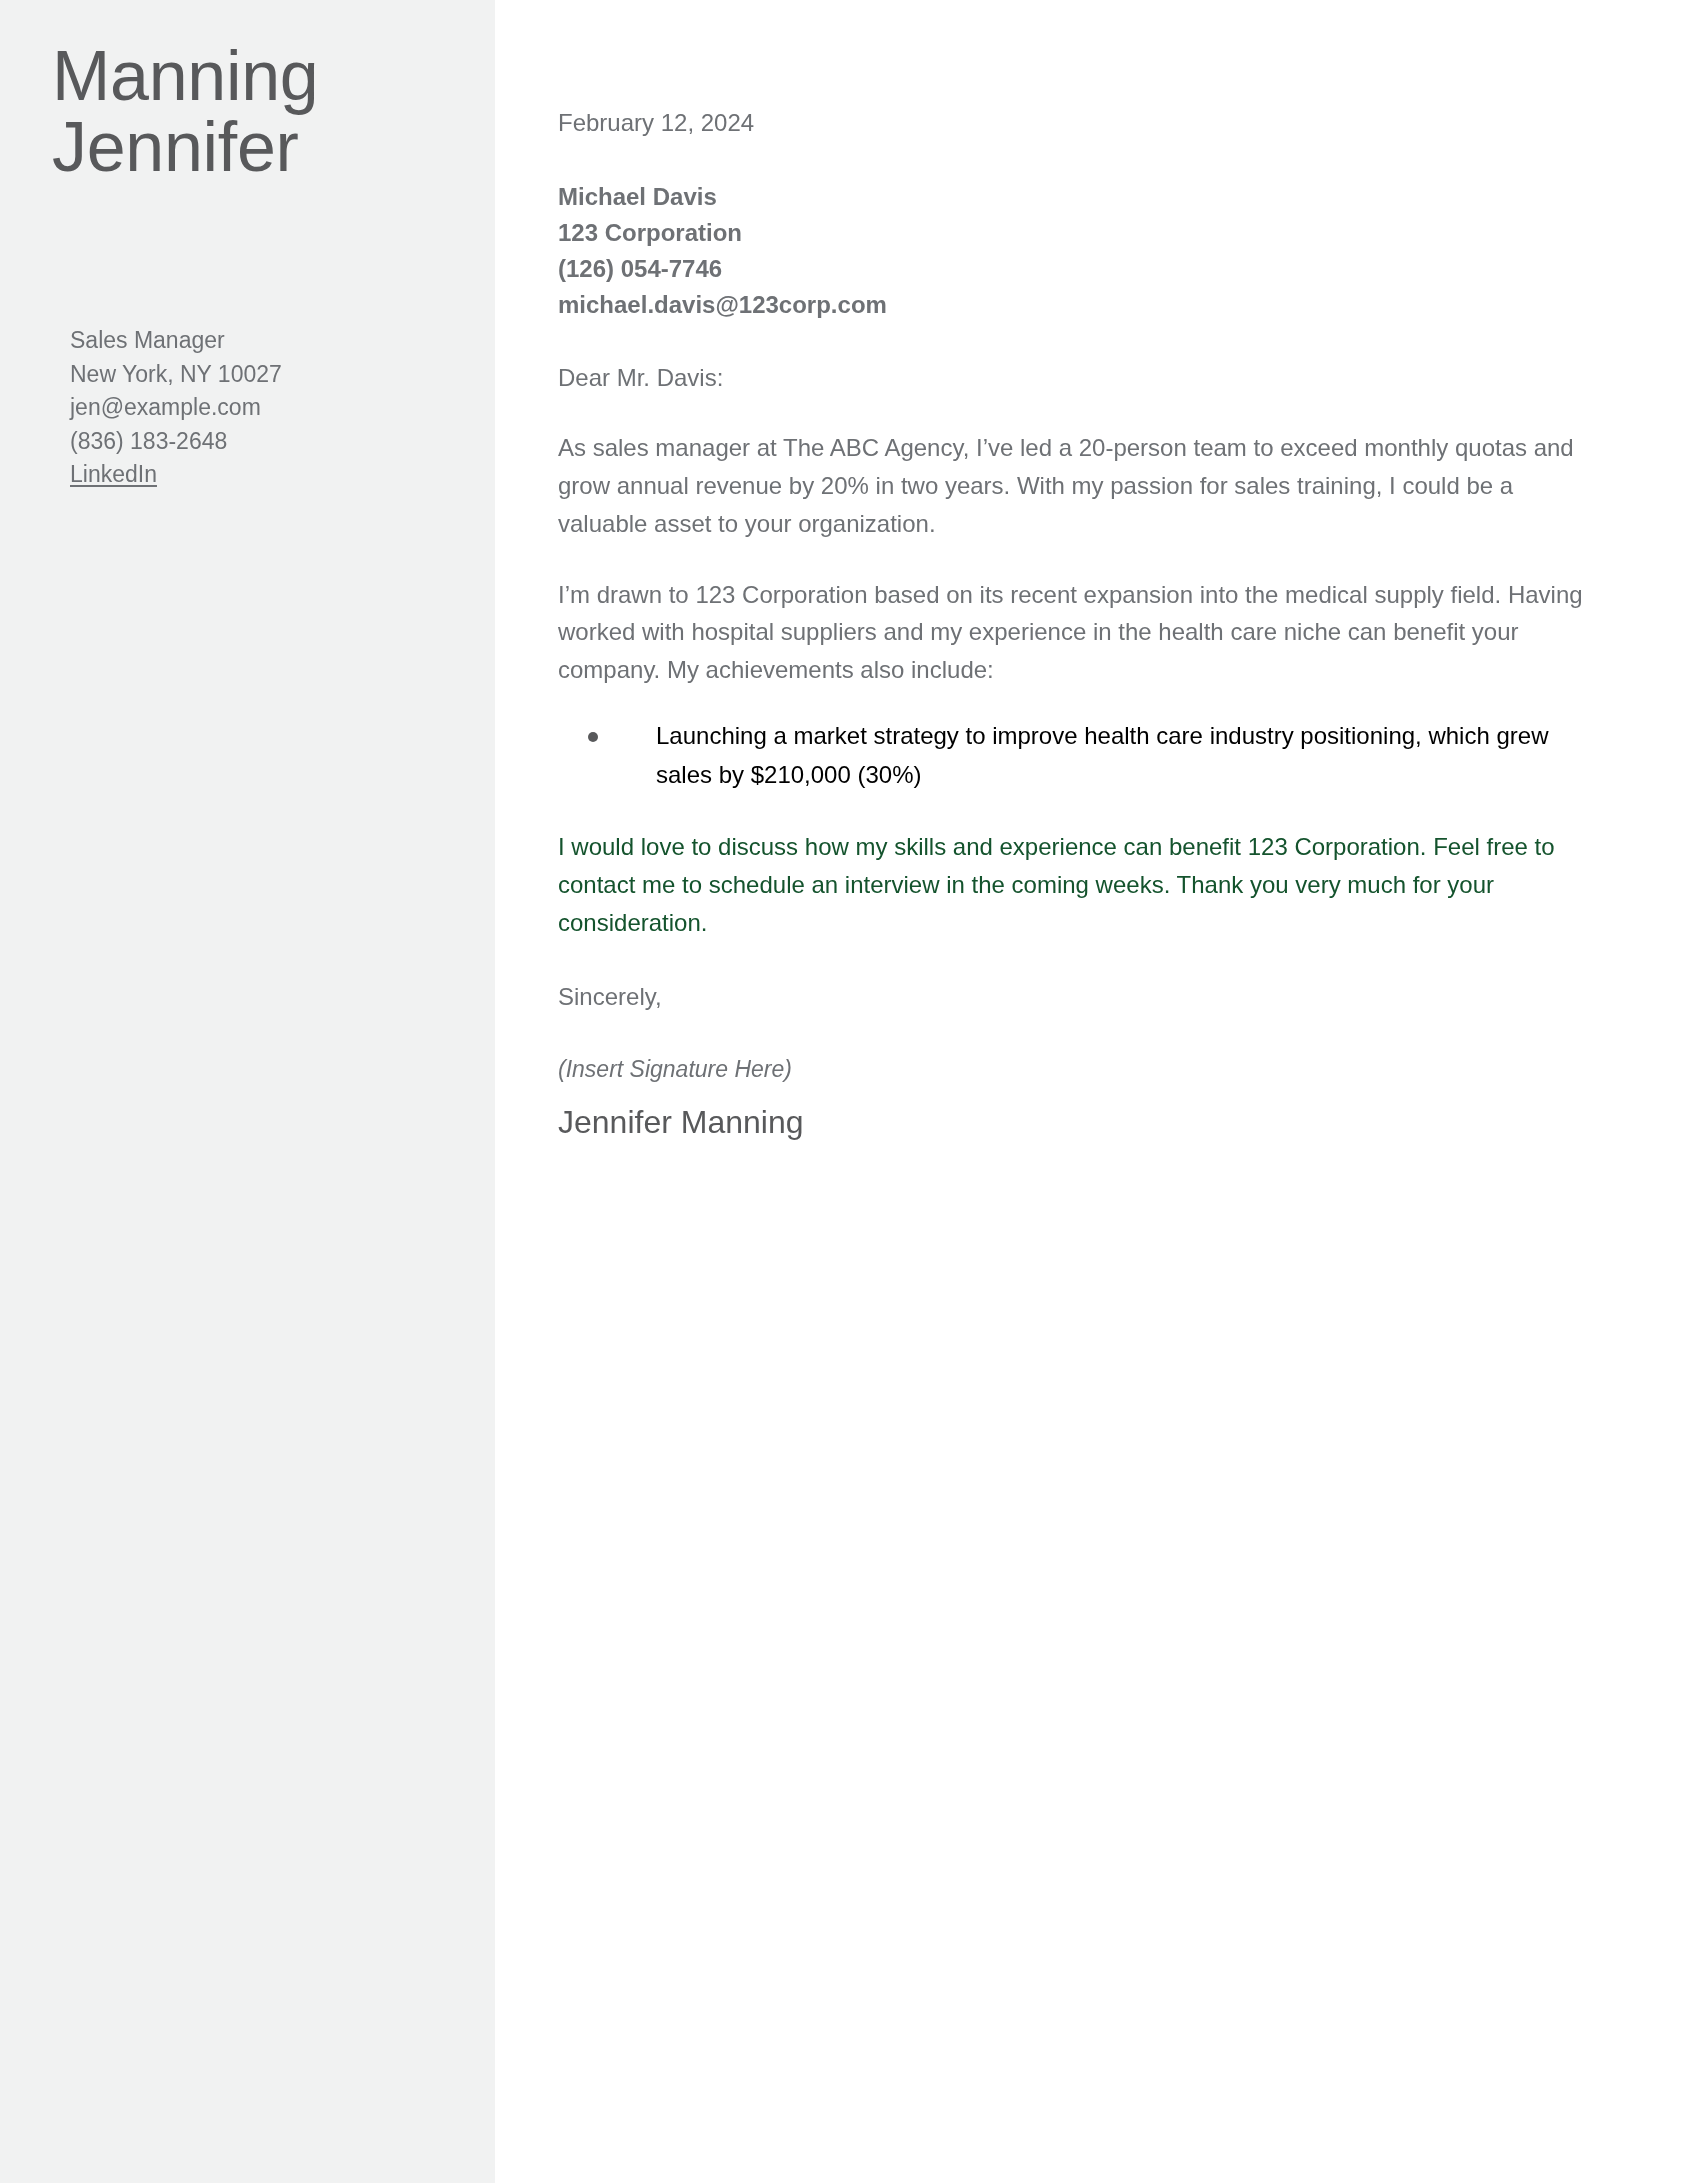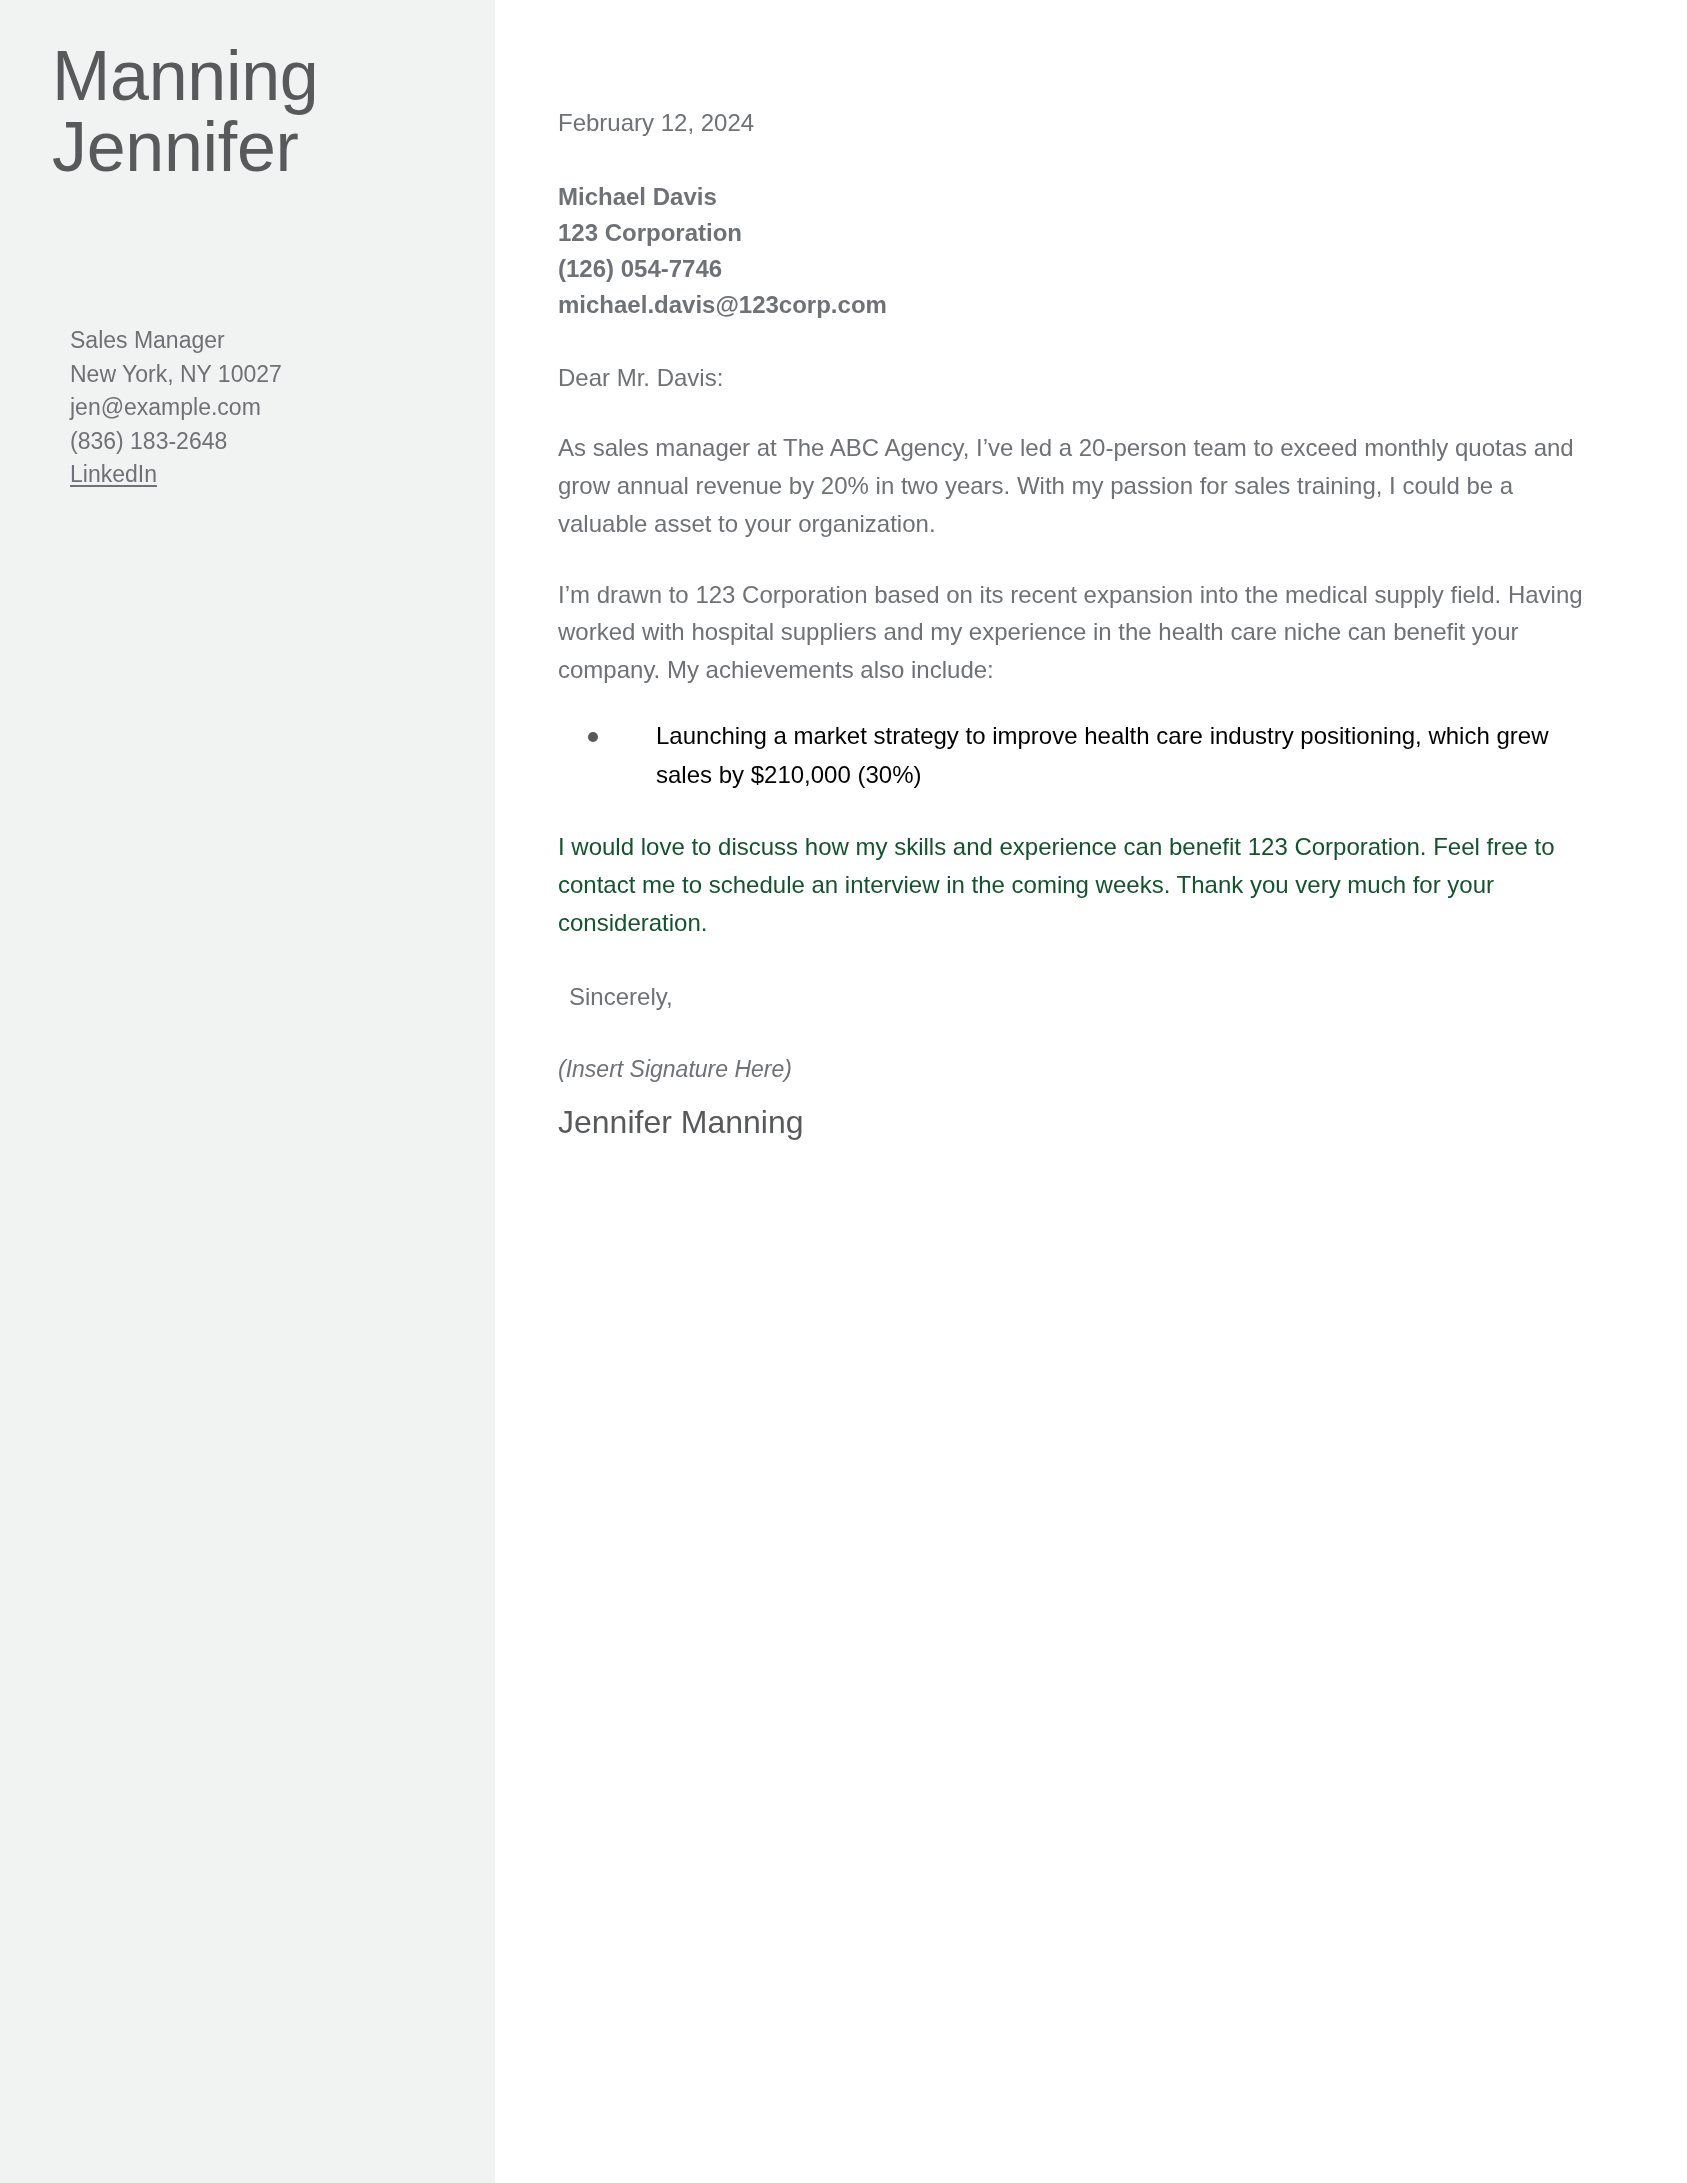--- a/index.html
+++ b/index.html
@@ -140,21 +140,20 @@
     font-weight: 300;
     color: #14532d;
   }
 
   .signoff {
     margin-top: 37px;
     font-size: 24px;
     line-height: 1.5;
     font-weight: 300;
     color: #6e7175;
-    margin-left: 11px;
   }
 
   .signature-placeholder {
     margin-top: 37px;
     font-size: 23px;
     line-height: 1.5;
     font-weight: 400;
     font-style: italic;
     color: #6e7175;
   }

